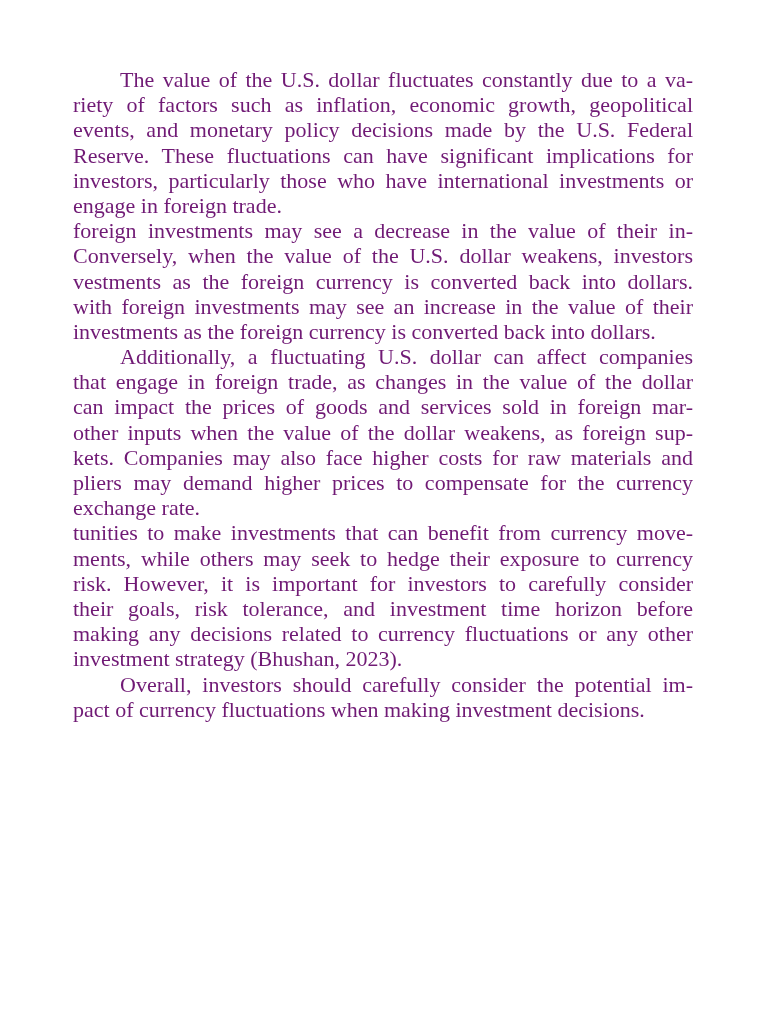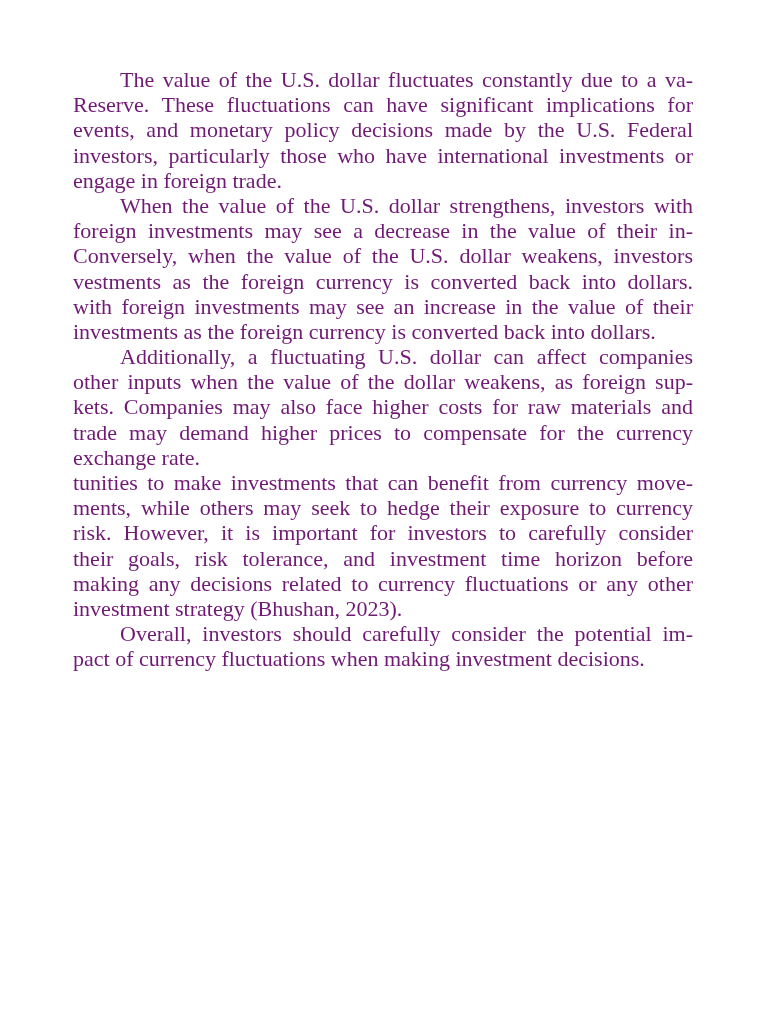--- a/index.html
+++ b/index.html
@@ -17,40 +17,42 @@
   .line.last { text-align-last: left; }
   .line.indent { padding-left: 47px; }
 </style>
 </head>
 <body>
 
 <div class="page">
 
   <div class="para">
     <span class="line indent">The value of the U.S. dollar fluctuates constantly due to a va-</span>
+    <span class="line">riety of factors such as inflation, economic growth, geopolitical</span>
+    <span class="line">events, and monetary policy decisions made by the U.S. Federal</span>
     <span class="line">Reserve. These fluctuations can have significant implications for</span>
-    <span class="line">events, and monetary policy decisions made by the U.S. Federal</span>
     <span class="line">investors, particularly those who have international investments or</span>
     <span class="line last">engage in foreign trade.</span>
   </div>
 
   <div class="para">
-    <span class="line indent">When the value of the U.S. dollar strengthens, investors with</span>
     <span class="line">foreign investments may see a decrease in the value of their in-</span>
     <span class="line">Conversely, when the value of the U.S. dollar weakens, investors</span>
     <span class="line">vestments as the foreign currency is converted back into dollars.</span>
     <span class="line">with foreign investments may see an increase in the value of their</span>
     <span class="line last">investments as the foreign currency is converted back into dollars.</span>
   </div>
 
   <div class="para">
     <span class="line indent">Additionally, a fluctuating U.S. dollar can affect companies</span>
+    <span class="line">that engage in foreign trade, as changes in the value of the dollar</span>
+    <span class="line">can impact the prices of goods and services sold in foreign mar-</span>
     <span class="line">other inputs when the value of the dollar weakens, as foreign sup-</span>
     <span class="line">kets. Companies may also face higher costs for raw materials and</span>
-    <span class="line">trade may demand higher prices to compensate for the currency</span>
+    <span class="line">pliers may demand higher prices to compensate for the currency</span>
     <span class="line last">exchange rate.</span>
   </div>
 
   <div class="para">
     <span class="line">tunities to make investments that can benefit from currency move-</span>
     <span class="line">ments, while others may seek to hedge their exposure to currency</span>
     <span class="line">risk. However, it is important for investors to carefully consider</span>
     <span class="line">their goals, risk tolerance, and investment time horizon before</span>
     <span class="line">making any decisions related to currency fluctuations or any other</span>
     <span class="line last">investment strategy (Bhushan, 2023).</span>

